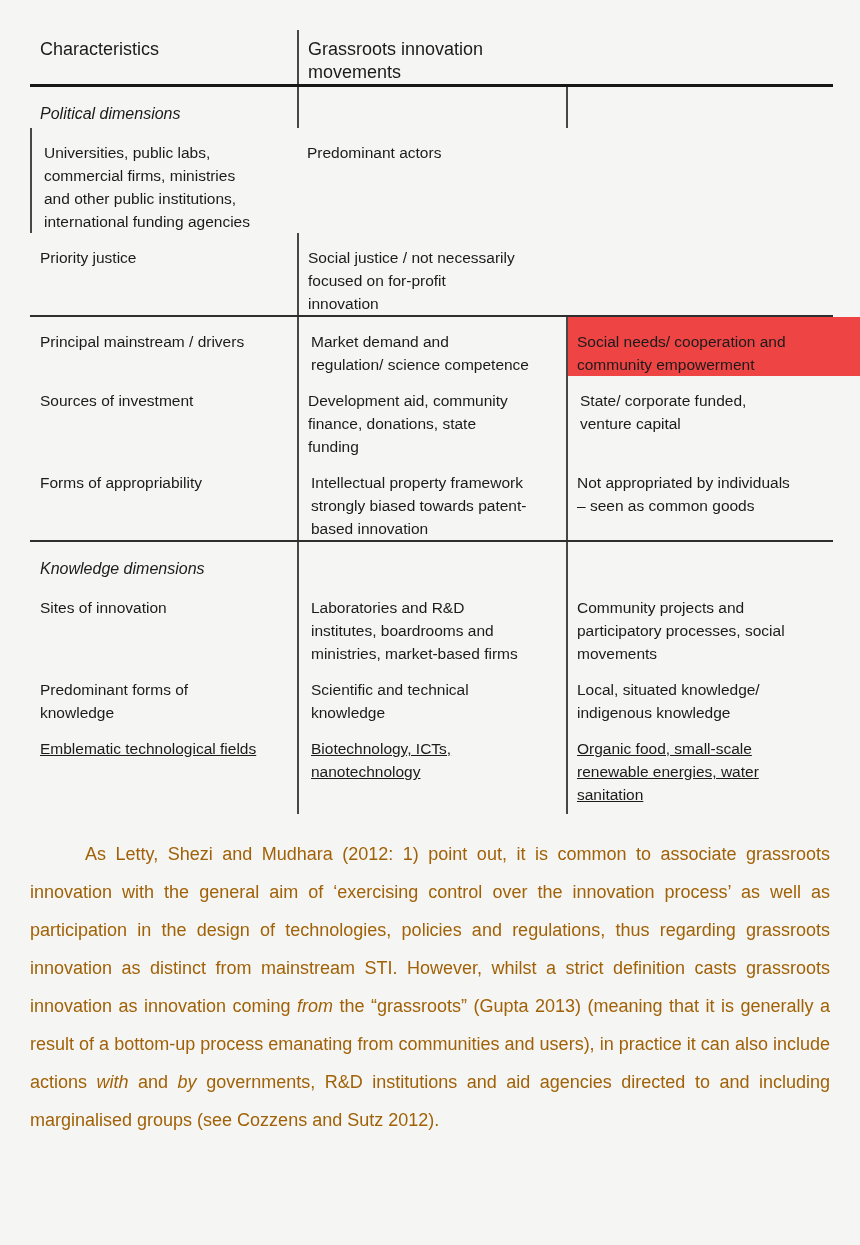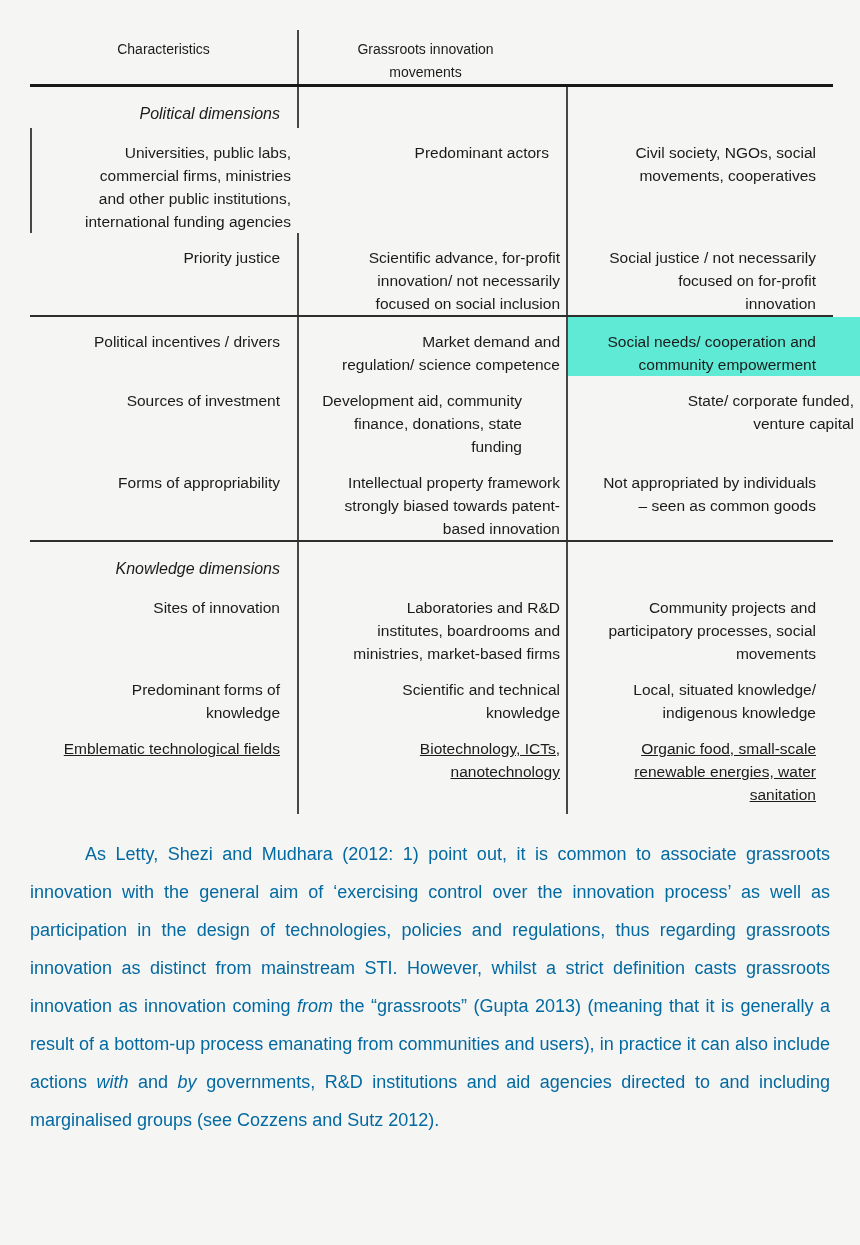--- a/index.html
+++ b/index.html
@@ -8,47 +8,47 @@
     background: #f5f5f4;
     font-family: "Liberation Sans", sans-serif;
     color: #1c1c1c;
     overflow: hidden;
   }
   .page { position: relative; width: 860px; height: 1245px; }
 
   
   .ctable { margin: 30px 0 0 30px; }
   .trow { display: grid; grid-template-columns: 267px 269px 294px; }
-  .cell { white-space: pre-line; font-size: 15.5px; line-height: 23px; color: #1b1b1b; text-align: right; }
+  .cell { white-space: pre-line; font-size: 15.5px; line-height: 23px; color: #1b1b1b; }
   .c1 { padding: 13px 17px 0 10px; }
   .c2 { padding: 13px 6px 0 12px; border-left: 2px solid #474747; }
-  .c3 { padding: 13px 44px 0 16px; border-left: 2px solid #474747; }
+  .c3 { padding: 13px 44px 0 9px; border-left: 2px solid #474747; }
 
-  .trow.header .cell { text-align: center; padding-top: 8px; font-size: 14px; }
+  .trow.header .cell { text-align: left; padding-top: 8px; font-size: 18px; }
   .trow.header .c1 { padding-right: 10px; }
   .trow.header .c3 { padding-right: 30px; }
 
   .trow.section .c1 { font-style: italic; font-size: 16px; padding-top: 15px; padding-bottom: 3px; }
 
   .hrule { width: 803px; height: 0; border-top: 2px solid #2e2e2e; }
   .hrule.thick { border-top-width: 3px; border-top-color: #171717; }
 
-  .white { background: #5eead4; }
+  .white { background: #ef4444; }
 
   .last-row .cell { padding-bottom: 8px; text-decoration: underline; }
 
   
   .bodytext {
     margin: 21px 18px 0 30px;
     width: 800px;
     font-size: 18px;
     line-height: 38px;
     text-align: justify;
     text-indent: 55px;
-    color: #0369a1;
+    color: #a16207;
   }
   .it { font-style: italic; }
 </style>
 </head>
 <body>
 
 <div class="page">
 
   <div class="ctable">
 
@@ -64,38 +64,33 @@
       <div class="cell c2"></div>
       <div class="cell c3"></div>
     </div>
 
     <div class="trow">
       <div class="cell c2">Universities, public labs,
 commercial firms, ministries
 and other public institutions,
 international funding agencies</div>
       <div class="cell c1">Predominant actors</div>
-      <div class="cell c3">Civil society, NGOs, social
-movements, cooperatives</div>
     </div>
 
     <div class="trow">
       <div class="cell c1">Priority justice</div>
-      <div class="cell c2">Scientific advance, for-profit
-innovation/ not necessarily
-focused on social inclusion</div>
       <div class="cell c3">Social justice / not necessarily
 focused on for-profit
 innovation</div>
     </div>
 
     <div class="hrule"></div>
 
     <div class="trow">
-      <div class="cell c1">Political incentives / drivers</div>
+      <div class="cell c1">Principal mainstream / drivers</div>
       <div class="cell c2">Market demand and
 regulation/ science competence</div>
       <div class="cell c3 white">Social needs/ cooperation and
 community empowerment</div>
     </div>
 
     <div class="trow">
       <div class="cell c1">Sources of investment</div>
       <div class="cell c3">Development aid, community
 finance, donations, state

